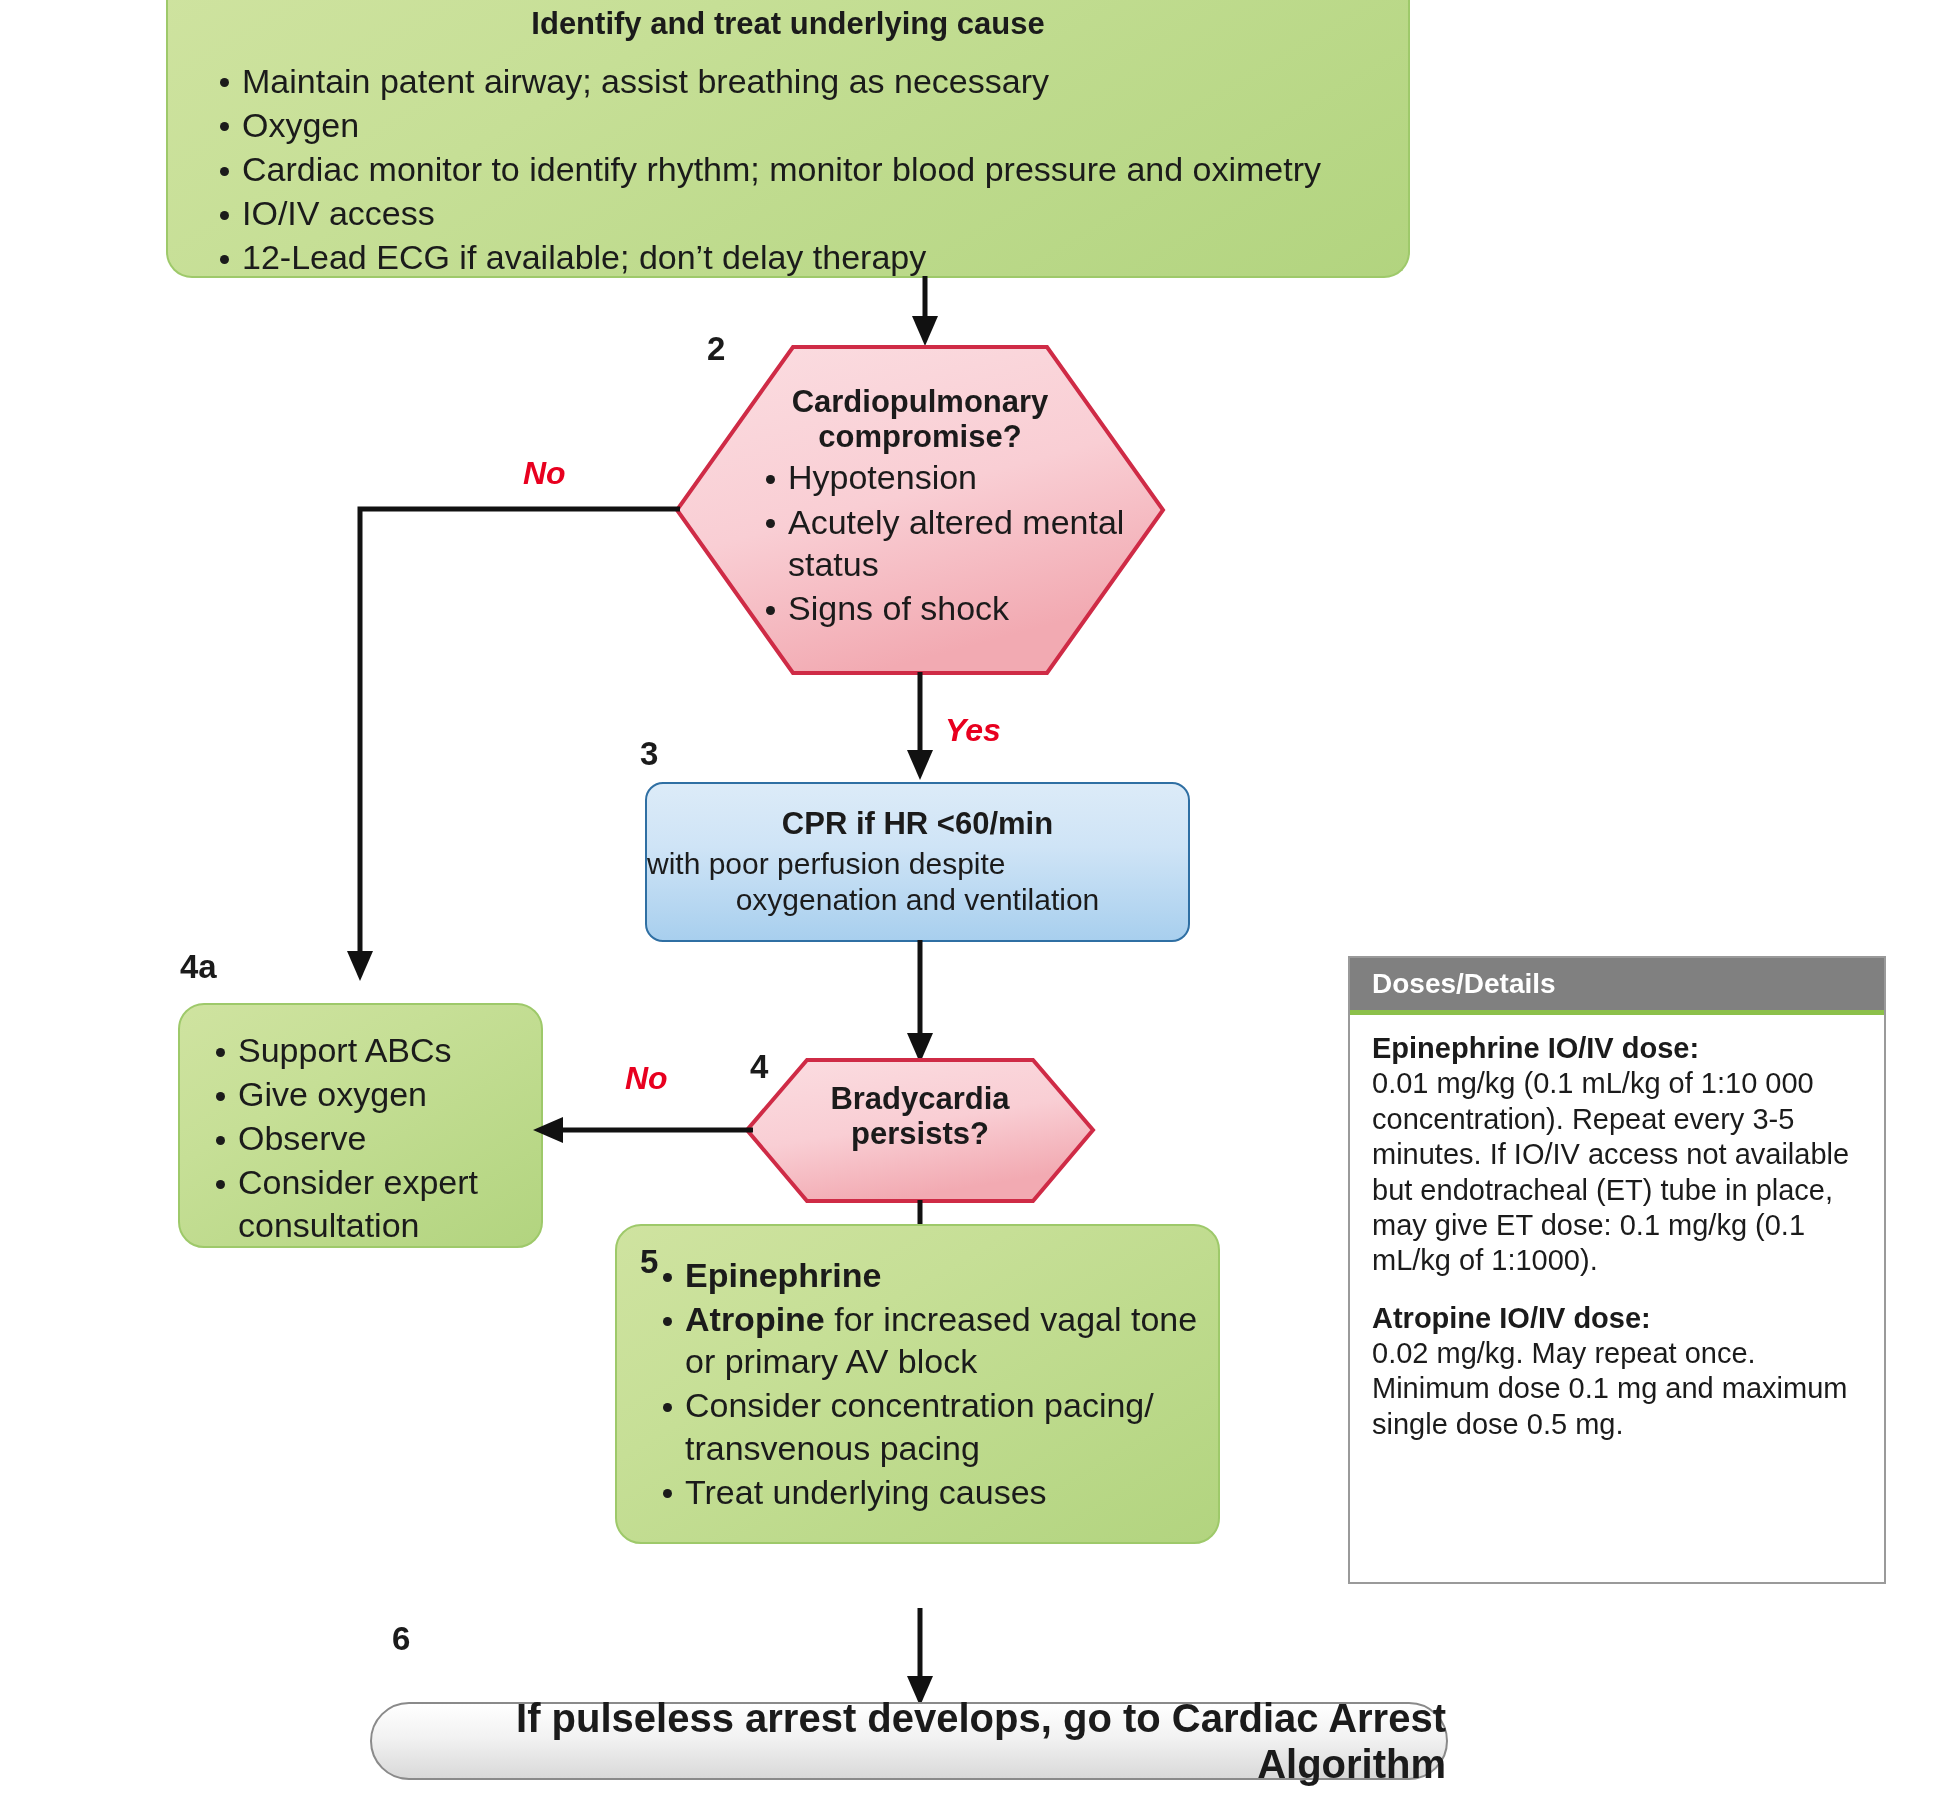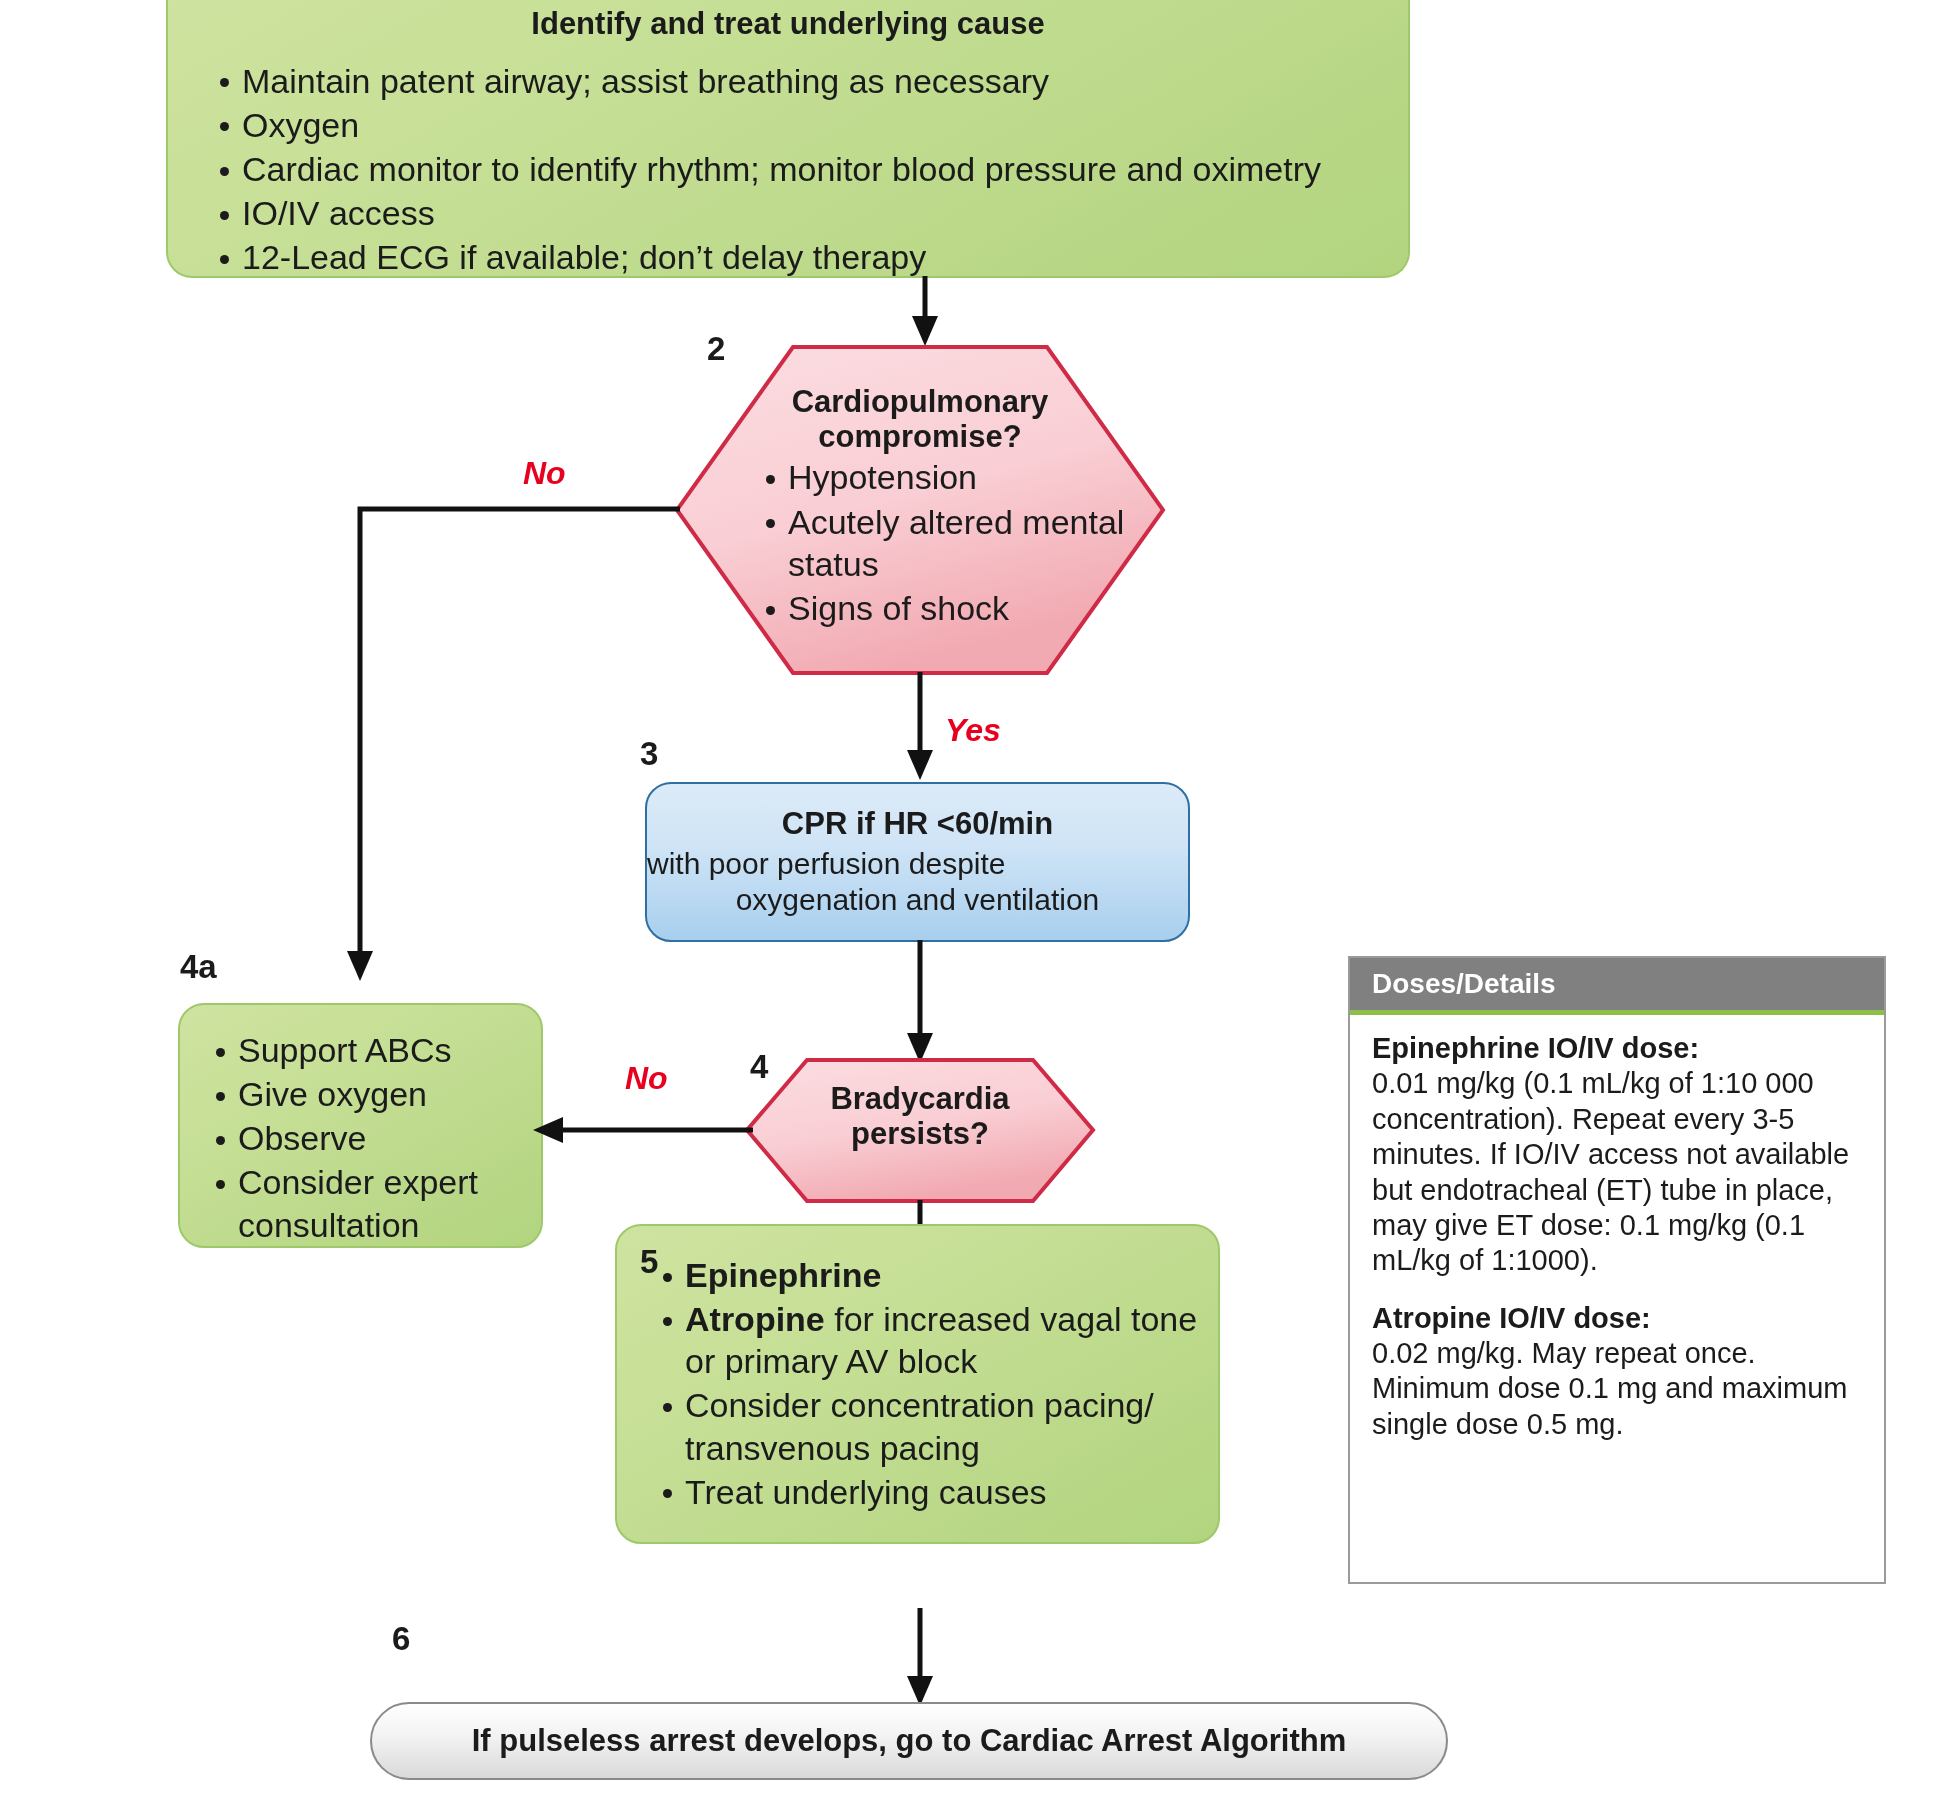--- a/index.html
+++ b/index.html
@@ -16,21 +16,21 @@
   .green-box{
     background:linear-gradient(150deg,#cfe3a0 0%,#c6df96 35%,#b2d47f 100%);
     border:2px solid #9ec96a;
     border-radius:26px;
   }
   .green-box.flat-top{border-top-left-radius:0;border-top-right-radius:0;border-top:none;}
 
   .blue-box{
     background:linear-gradient(180deg,#dcebf8 0%,#cfe4f6 40%,#a8cfee 100%);
     border:2px solid #2f6fa3;
-    border-radius:26px;
+    border-radius:18px;
   }
 
   .gray-pill{
     background:linear-gradient(180deg,#ffffff 0%,#f2f2f2 45%,#d9d9d9 100%);
     border:2px solid #8a8a8a;
     border-radius:40px;
   }
 
   .hex{position:absolute;}
   .hex svg{display:block;overflow:visible;}
@@ -221,21 +221,21 @@
   <div class="steplabel" style="left:640px;top:1243px;">5</div>
 
   <div class="connector" style="left:900px;top:1608px;width:40px;height:100px;">
     <svg width="40" height="100" viewBox="0 0 40 100">
       <line x1="20" y1="0" x2="20" y2="80" stroke="#111" stroke-width="5"></line>
       <polygon points="20,98 7,68 33,68" fill="#111"></polygon>
     </svg>
   </div>
 
   <div class="node gray-pill" style="left:370px;top:1702px;width:1078px;height:78px;display:flex;align-items:center;justify-content:center;">
-    <div class="title" style="font-size:31px;text-align:right;">If pulseless arrest develops, go to Cardiac Arrest Algorithm</div>
+    <div class="title" style="font-size:40px;text-align:right;">If pulseless arrest develops, go to Cardiac Arrest Algorithm</div>
   </div>
   <div class="steplabel" style="left:392px;top:1620px;">6</div>
 
   <div class="doses" style="left:1348px;top:956px;width:538px;height:628px;">
     <div class="doses-head">Doses/Details</div>
     <div class="doses-body">
       <p class="hd">Epinephrine IO/IV dose:</p>
       <p>0.01 mg/kg (0.1 mL/kg of 1:10 000 concentration). Repeat every 3-5 minutes. If IO/IV access not available but endotracheal (ET) tube in place, may give ET dose: 0.1 mg/kg (0.1 mL/kg of 1:1000).</p>
       <div class="gap"></div>
       <p class="hd">Atropine IO/IV dose:</p>

